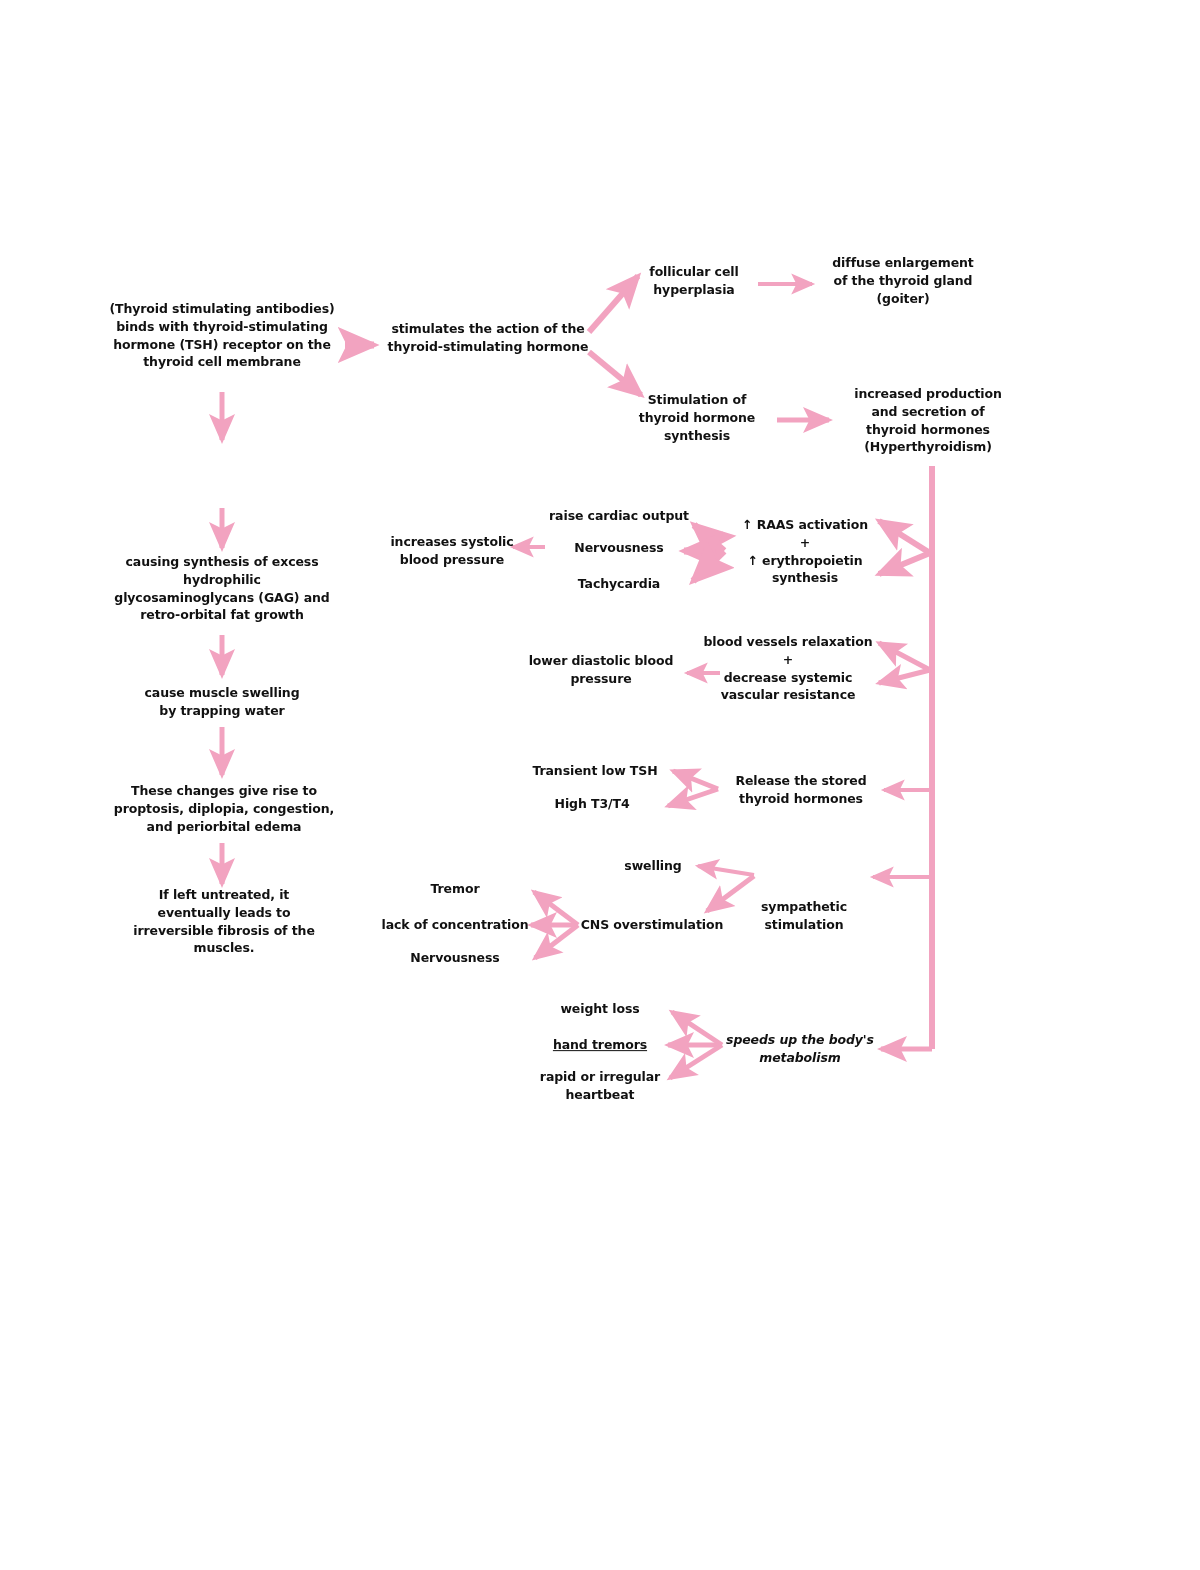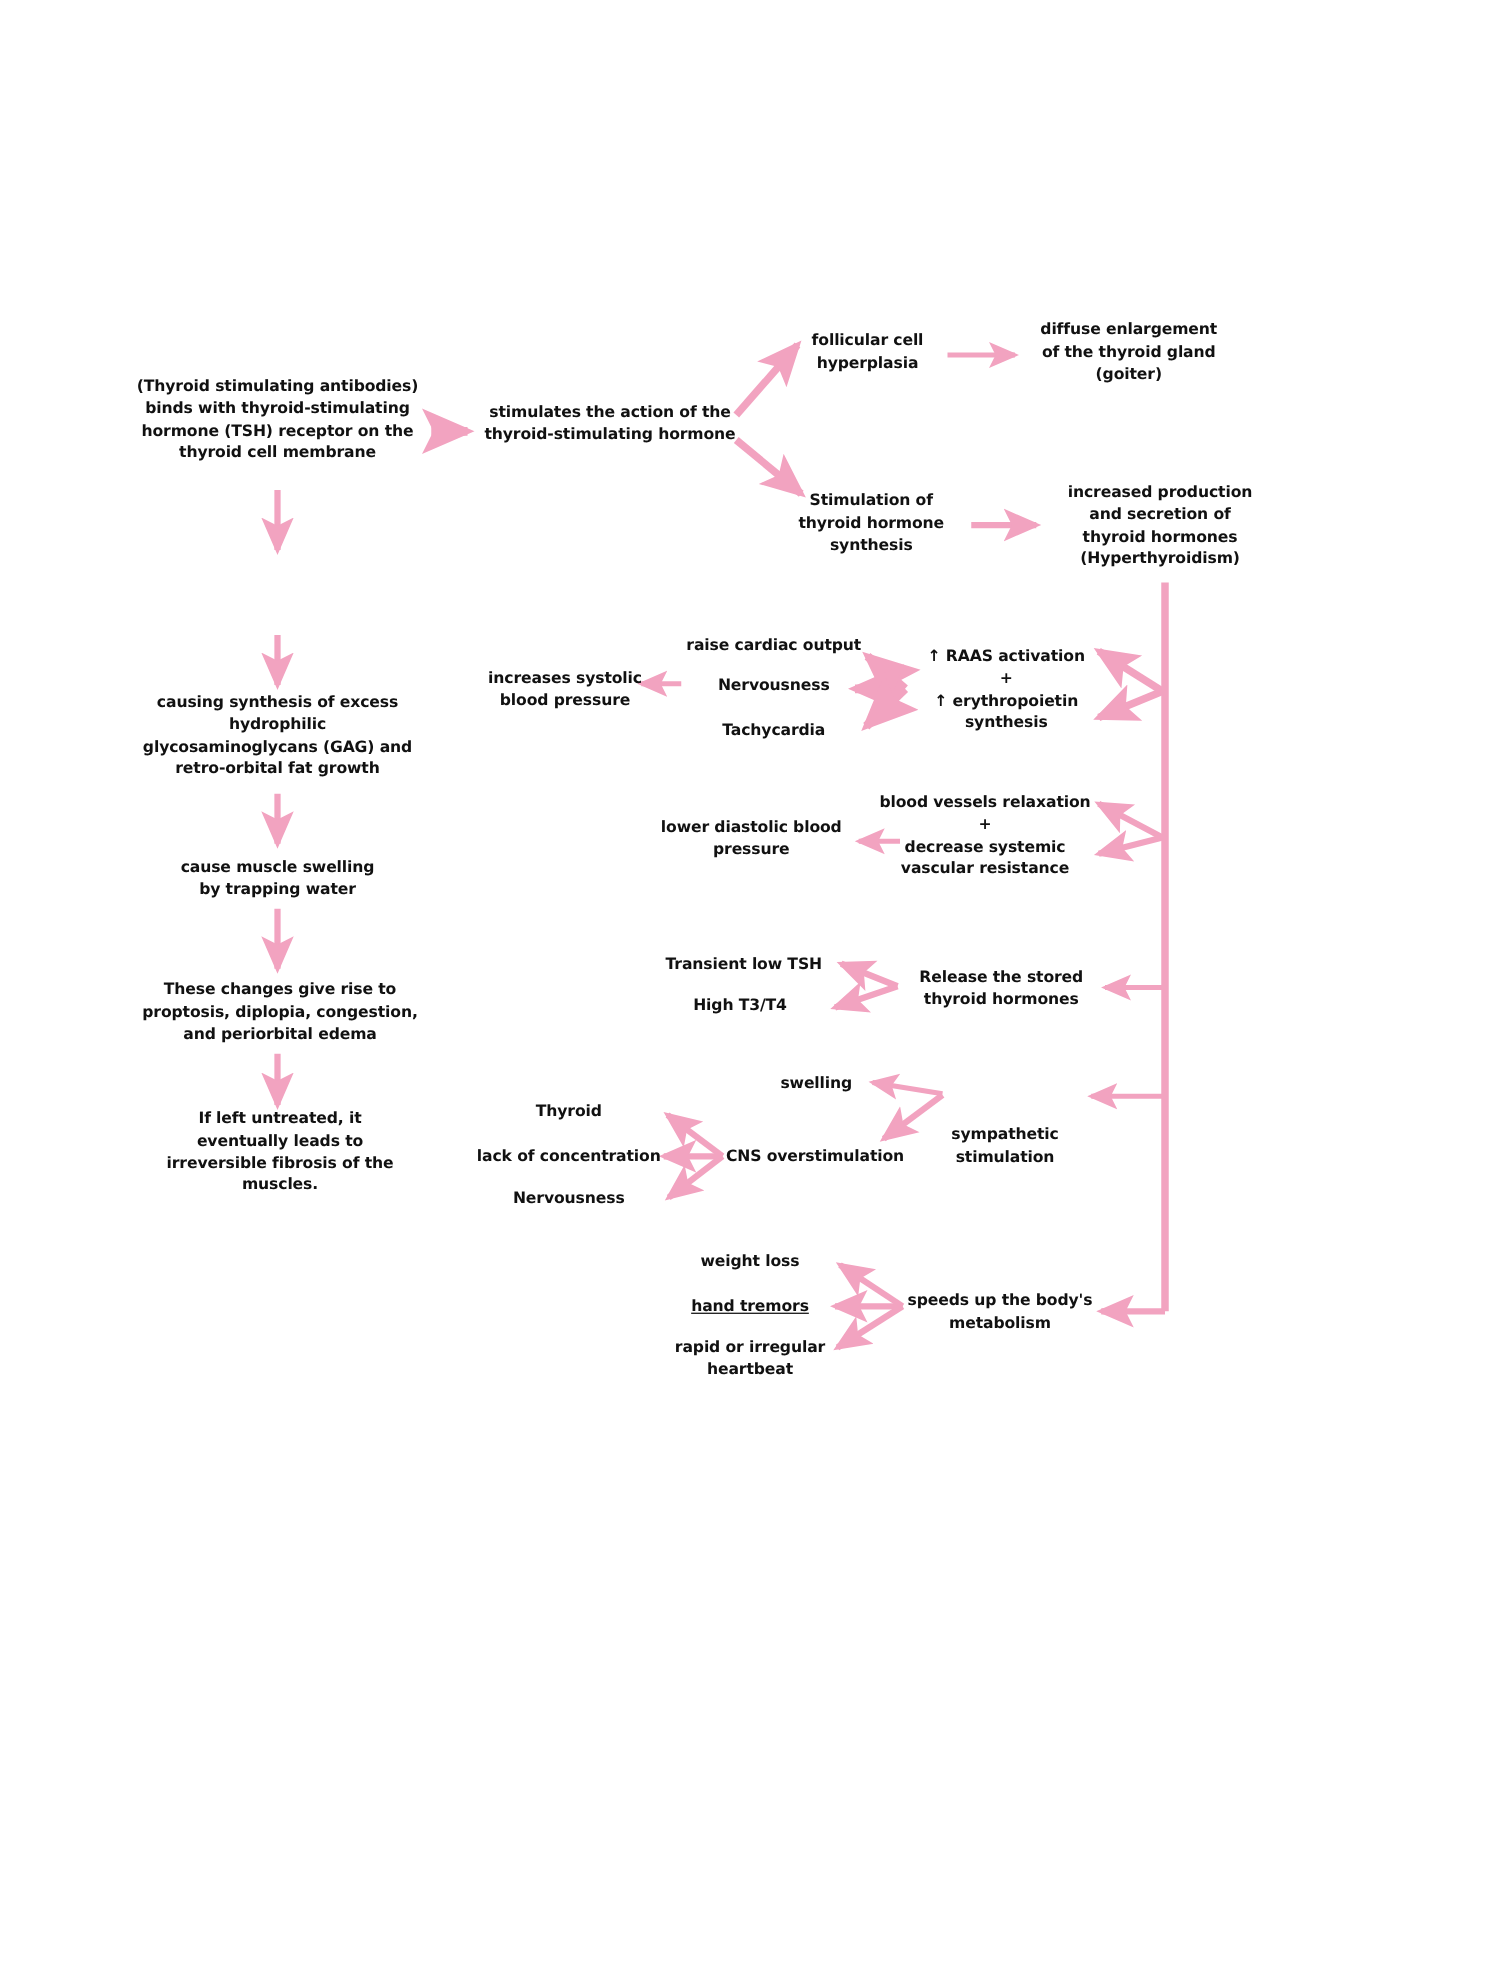--- a/index.html
+++ b/index.html
@@ -180,27 +180,27 @@
 
   <div class="node" style="left:592px; top:804px; width:130px;">High T3/T4</div>
 
   <div class="node" style="left:804px; top:876px; width:145px;margin-top:40px;">sympathetic
 stimulation</div>
 
   <div class="node" style="left:653px; top:866px; width:115px;">swelling</div>
 
   <div class="node" style="left:652px; top:925px; width:165px;">CNS overstimulation</div>
 
-  <div class="node" style="left:455px; top:889px; width:105px;">Thyroid</div>
+  <div class="node" style="left:455px; top:889px; width:105px;">Tremor</div>
 
   <div class="node" style="left:455px; top:925px; width:165px;">lack of concentration</div>
 
   <div class="node" style="left:455px; top:958px; width:135px;">Nervousness</div>
 
-  <div class="node" style="left:800px; top:1049px; width:175px;">speeds up the body's
+  <div class="node" style="left:800px; top:1049px; width:175px;font-style:italic;">speeds up the body's
 metabolism</div>
 
   <div class="node" style="left:600px; top:1009px; width:125px;">weight loss</div>
 
   <div class="node" style="left:600px; top:1045px; width:135px;text-decoration:underline;">hand tremors</div>
 
   <div class="node" style="left:600px; top:1086px; width:145px;">rapid or irregular
 heartbeat</div>
 
 </div>

